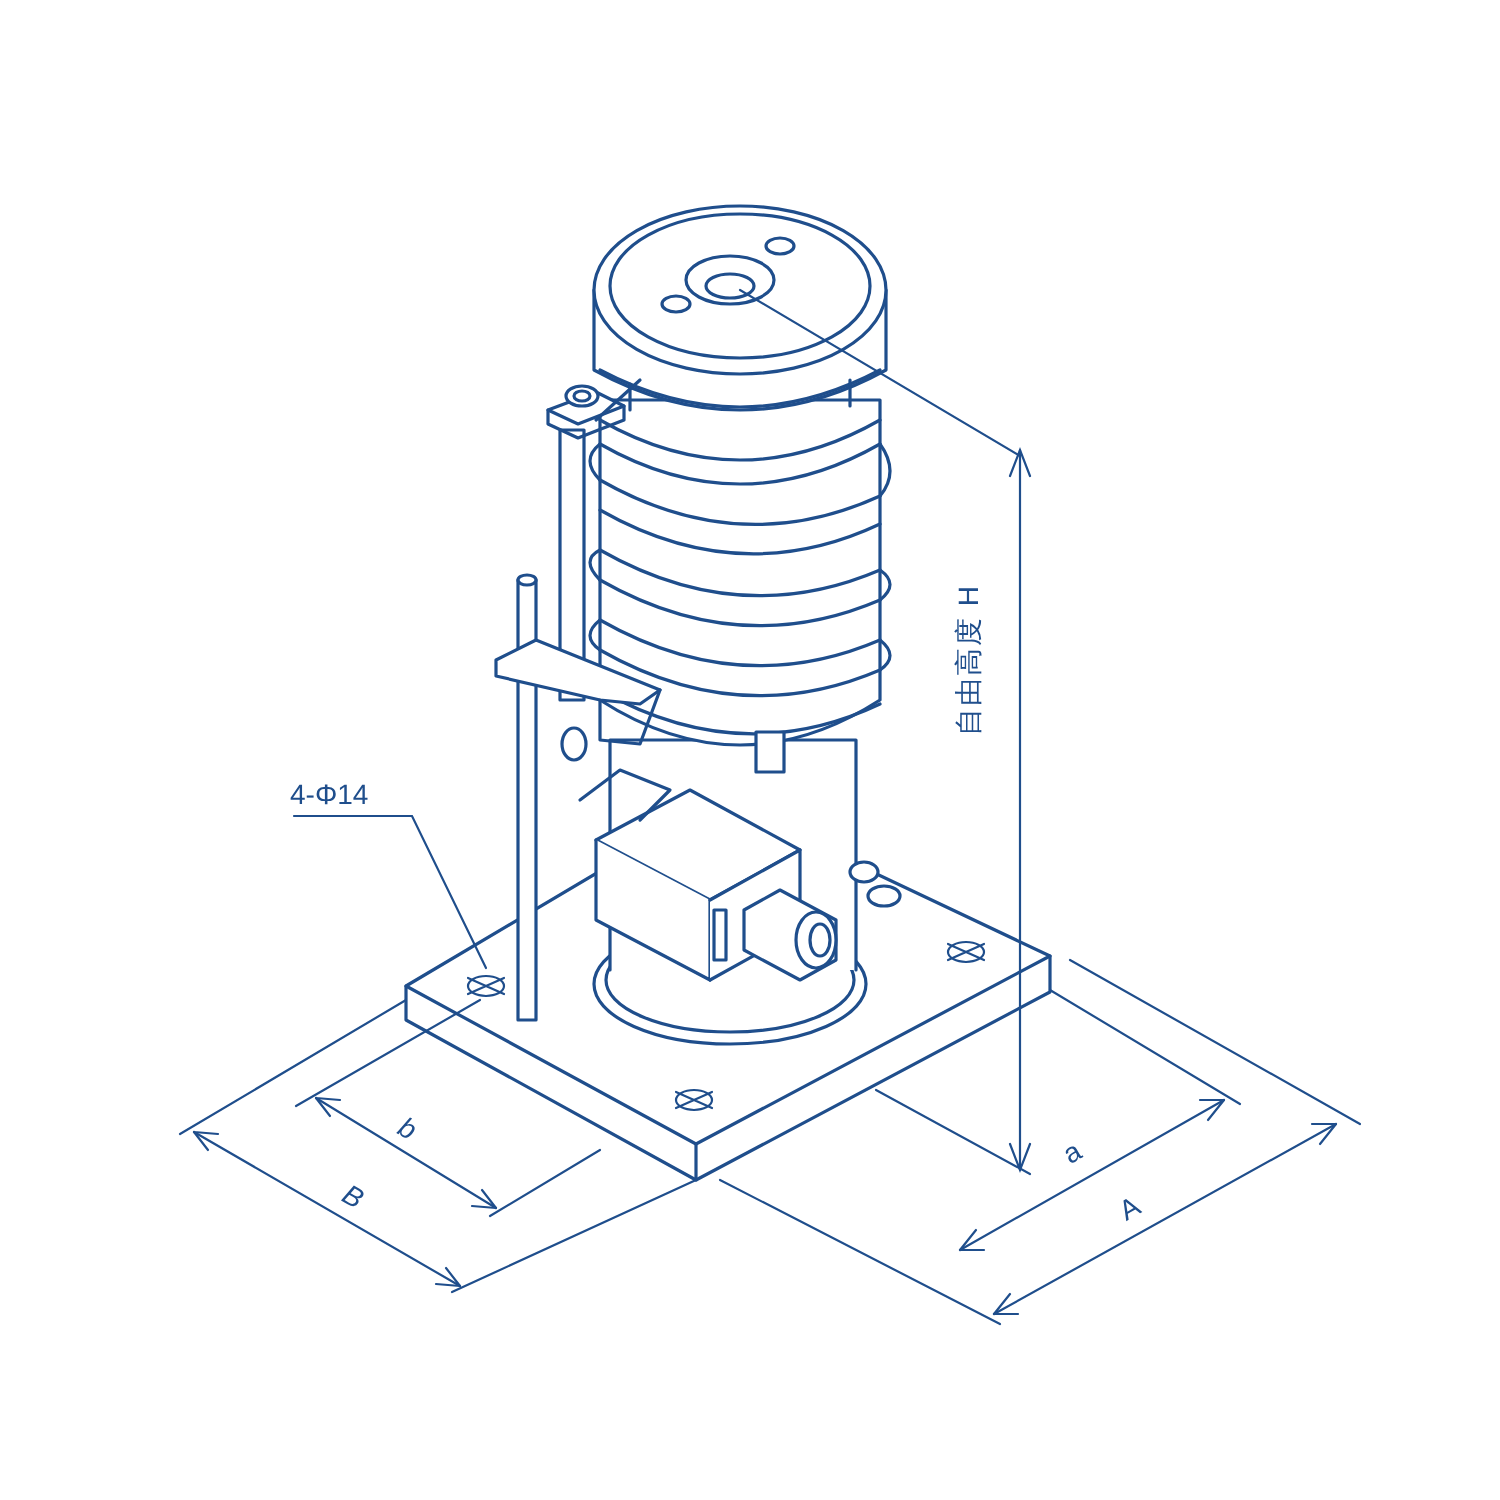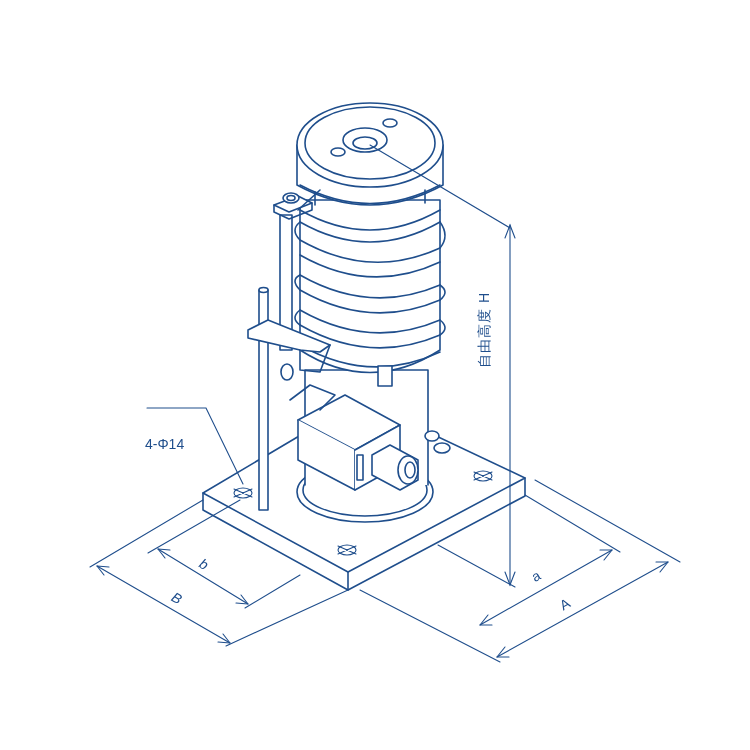--- a/index.html
+++ b/index.html
@@ -3,21 +3,21 @@
 <meta charset="utf-8">
 <style>
   html, body { margin: 0; padding: 0; background: #ffffff; }
   body { width: 750px; height: 750px; overflow: hidden; position: relative; font-family: "Liberation Sans", sans-serif; }
   #drawing { position: absolute; left: 0; top: 0; width: 750px; height: 750px; }
   .ln { stroke: #1f4e8c; stroke-width: 1.6; fill: none; stroke-linecap: round; stroke-linejoin: round; }
   .ln-thin { stroke: #1f4e8c; stroke-width: 1.1; fill: none; stroke-linecap: round; }
   .fill-w { fill: #ffffff; }
   .lbl { position: absolute; color: #1f4e8c; font-family: "Liberation Sans", sans-serif; font-size: 14px; white-space: nowrap; }
   .lbl-italic { font-style: italic; }
-  #label-4phi14 { left: 145px; top: 389px; font-size: 14px; margin-top: 47px; }
+  #label-4phi14 { left: 145px; top: 389px; font-size: 14px; }
   #label-height { left: 476px; top: 368px; transform: rotate(-90deg); transform-origin: left top; font-size: 14px; letter-spacing: 1px; }
   #label-b-small { left: 200px; top: 556px; transform: rotate(30deg); }
   #label-B-large { left: 172px; top: 590px; transform: rotate(30deg); }
   #label-a-small { left: 532px; top: 568px; transform: rotate(-30deg); }
   #label-A-large { left: 560px; top: 596px; transform: rotate(-30deg); }
 </style>
 </head>
 <body>
 
 <div>

